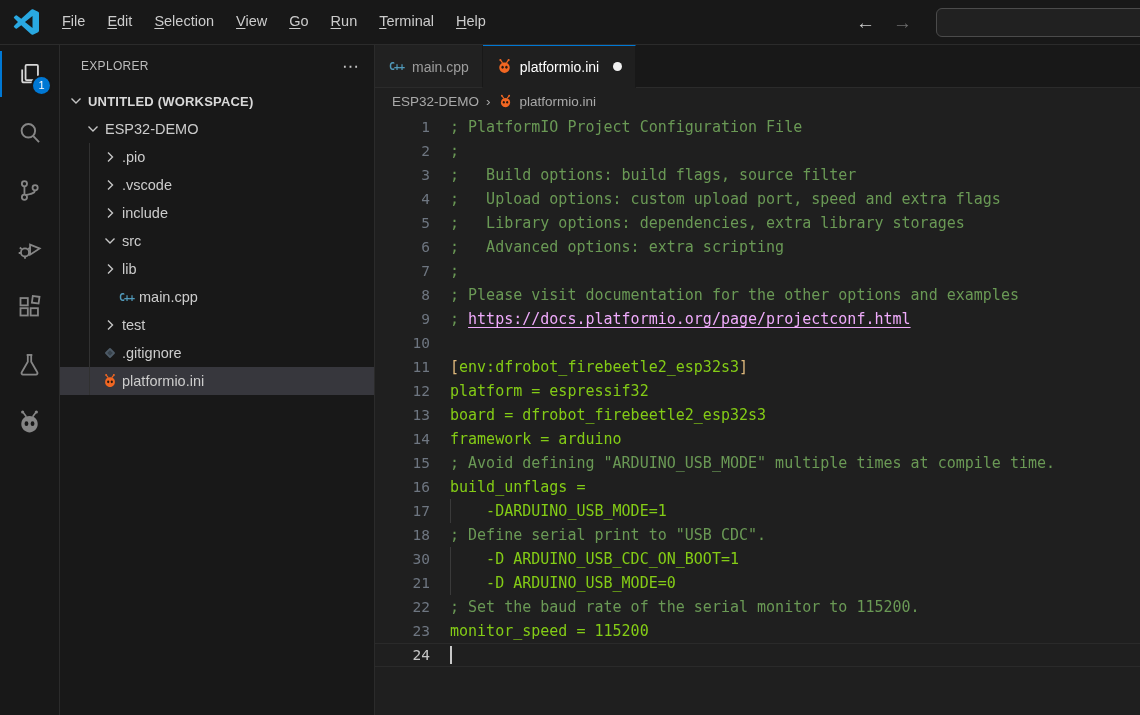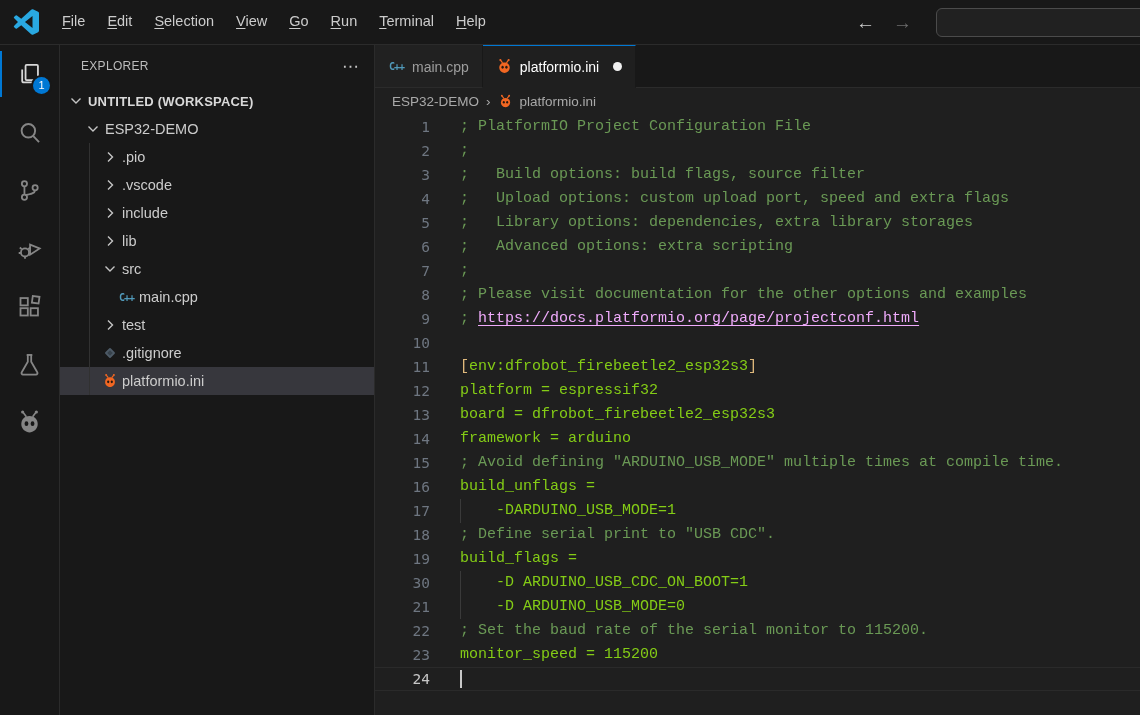--- a/index.html
+++ b/index.html
@@ -62,21 +62,21 @@
   .breadcrumbs { height:27px; display:flex; align-items:center; padding-left:17px; gap:7px;
                  font-size:13.5px; color:#a9a9a9; flex:none; }
   .breadcrumbs .bicon { width:15px; height:15px; display:flex; }
 
   
   .code { flex:1; font-family:"DejaVu Sans Mono","Liberation Mono",monospace; font-size:15px; overflow:hidden; }
   .code-line { display:flex; height:24px; line-height:24px; white-space:pre; }
   .code-line.active { box-shadow: inset 0 1px 0 #2a2a2a, inset 0 -1px 0 #2a2a2a; }
   .ln { width:55px; flex:none; text-align:right; color:#6e7681; font-size:14.5px; }
   .code-line.active .ln { color:#c6c6c6; }
-  .lc { margin-left:30px; position:relative; flex:1;font-family:Liberation Mono, monospace; }
+  .lc { margin-left:20px; position:relative; flex:1; }
   .guide-span { position:absolute; left:0; top:0; height:24px; width:1px; background:#3a3a3a; }
   .c-comment { color:#6A9955; } .c-key { color:#84cc16; } .c-plain { color:#84cc16; }
   .c-section { color:#DFB97C; } .c-link { color:#f0abfc; text-decoration:underline; text-underline-offset:3px; }
   .cursor { position:absolute; left:0; top:3px; width:2px; height:18px; background:#c8c8c8; animation:blink 1s step-end infinite; }
   @keyframes blink { 50% { opacity:0; } }
 </style>
 </head>
 <body>
 
 <div class="titlebar">
@@ -203,33 +203,33 @@
             <svg viewBox="0 0 16 16" fill="none" stroke="currentColor" stroke-width="1.4">
               <path d="M6 3.5l4.5 4.5L6 12.5"></path>
             </svg>
           </span>
           <span class="tree-label">include</span>
         </div>
         <div class="tree-row" style="padding-left:40px">
           <span class="tree-guide"></span>
           <span class="tw chev">
             <svg viewBox="0 0 16 16" fill="none" stroke="currentColor" stroke-width="1.4">
+              <path d="M3.5 5.5L8 10l4.5-4.5"></path>
+            </svg>
+          </span>
+          <span class="tree-label">src</span>
+        </div>
+        <div class="tree-row" style="padding-left:40px">
+          <span class="tree-guide"></span>
+          <span class="tw chev">
+            <svg viewBox="0 0 16 16" fill="none" stroke="currentColor" stroke-width="1.4">
               <path d="M6 3.5l4.5 4.5L6 12.5"></path>
             </svg>
           </span>
           <span class="tree-label">lib</span>
-        </div>
-        <div class="tree-row" style="padding-left:40px">
-          <span class="tree-guide"></span>
-          <span class="tw chev">
-            <svg viewBox="0 0 16 16" fill="none" stroke="currentColor" stroke-width="1.4">
-              <path d="M3.5 5.5L8 10l4.5-4.5"></path>
-            </svg>
-          </span>
-          <span class="tree-label">src</span>
         </div>
         <div class="tree-row" style="padding-left:57px">
           <span class="tree-guide"></span>
           <span class="tw">
             <span class="cpp-glyph">C++</span>
           </span>
           <span class="tree-label">main.cpp</span>
         </div>
         <div class="tree-row" style="padding-left:40px">
           <span class="tree-guide"></span>
@@ -318,21 +318,20 @@
         <div class="code-line"><span class="ln">9</span><span class="lc"><span class="c-comment">; </span><span class="c-link">https://docs.platformio.org/page/projectconf.html</span></span></div>
         <div class="code-line"><span class="ln">10</span><span class="lc"></span></div>
         <div class="code-line"><span class="ln">11</span><span class="lc"><span class="c-section">[</span><span class="c-plain">env:dfrobot_firebeetle2_esp32s3</span><span class="c-section">]</span></span></div>
         <div class="code-line"><span class="ln">12</span><span class="lc"><span class="c-key">platform</span><span class="c-plain"> = espressif32</span></span></div>
         <div class="code-line"><span class="ln">13</span><span class="lc"><span class="c-key">board</span><span class="c-plain"> = dfrobot_firebeetle2_esp32s3</span></span></div>
         <div class="code-line"><span class="ln">14</span><span class="lc"><span class="c-key">framework</span><span class="c-plain"> = arduino</span></span></div>
         <div class="code-line"><span class="ln">15</span><span class="lc"><span class="c-comment">; Avoid defining "ARDUINO_USB_MODE" multiple times at compile time.</span></span></div>
         <div class="code-line"><span class="ln">16</span><span class="lc"><span class="c-key">build_unflags</span><span class="c-plain"> =</span></span></div>
         <div class="code-line"><span class="ln">17</span><span class="lc"><span class="guide-span"></span><span class="c-plain">    -</span><span class="c-key">DARDUINO_USB_MODE</span><span class="c-plain">=1</span></span></div>
         <div class="code-line"><span class="ln">18</span><span class="lc"><span class="c-comment">; Define serial print to "USB CDC".</span></span></div>
-        <div class="code-line"><span class="ln">19</span><span class="lc"><span class="c-key">build_flags</span><span class="c-plain"> =</span></span></div>
         <div class="code-line"><span class="ln">30</span><span class="lc"><span class="guide-span"></span><span class="c-plain">    -D </span><span class="c-key">ARDUINO_USB_CDC_ON_BOOT</span><span class="c-plain">=1</span></span></div>
         <div class="code-line"><span class="ln">21</span><span class="lc"><span class="guide-span"></span><span class="c-plain">    -D </span><span class="c-key">ARDUINO_USB_MODE</span><span class="c-plain">=0</span></span></div>
         <div class="code-line"><span class="ln">22</span><span class="lc"><span class="c-comment">; Set the baud rate of the serial monitor to 115200.</span></span></div>
         <div class="code-line"><span class="ln">23</span><span class="lc"><span class="c-key">monitor_speed</span><span class="c-plain"> = 115200</span></span></div>
         <div class="code-line active"><span class="ln">24</span><span class="lc"><span class="cursor"></span></span></div>
       </div>
   </div>
 </div>
 
 </body></html>

